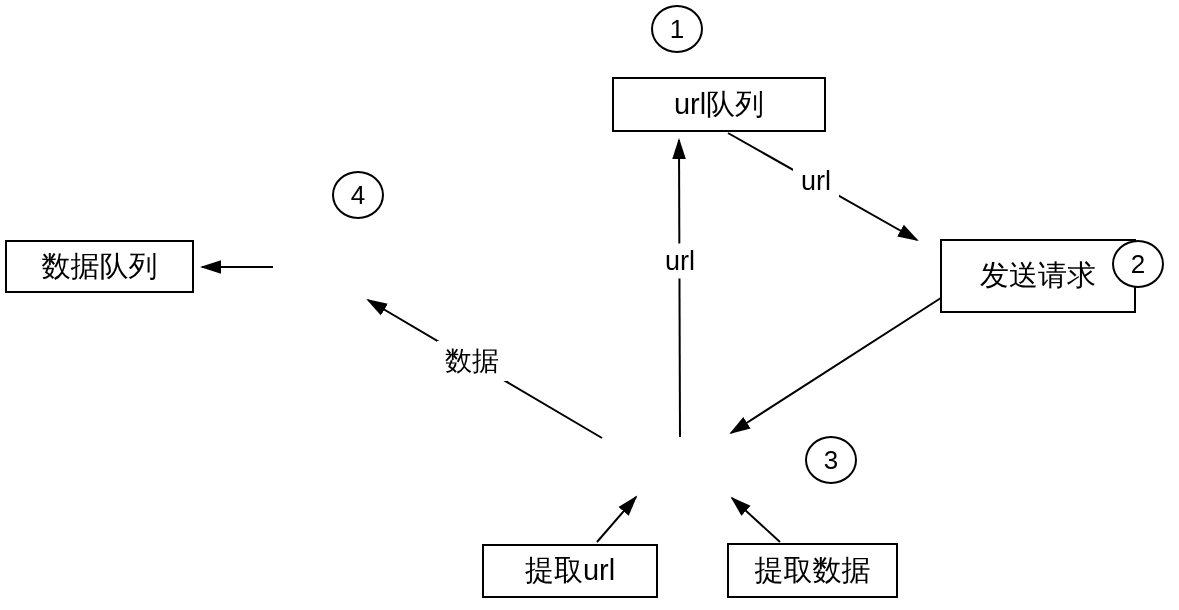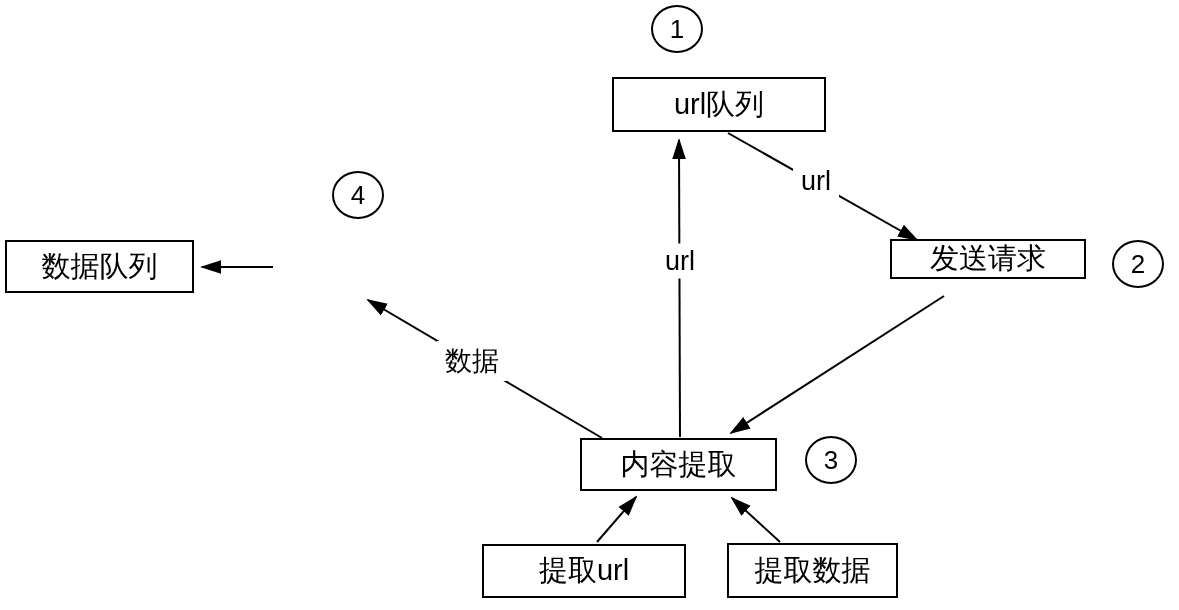--- a/index.html
+++ b/index.html
@@ -53,25 +53,25 @@
     transform: translate(-50%, -50%);
     background: #ffffff;
     padding: 2px 8px;
     font-size: 27px;
     color: #000000;
     white-space: nowrap;
   }
 
   
   .n-url-queue       { left: 612px; top:  77px; width: 214px; height: 55px; }
-  .n-send-request    { left: 890px; top: 239px; width: 196px; height: 40px; }
+  .n-send-request    { left: 940px; top: 239px; width: 196px; height: 74px; }
   .n-content-extract { left: 580px; top: 438px; width: 197px; height: 53px; }
   .n-data-queue      { left: 273px; top: 240px; width: 197px; height: 55px; }
   .n-save-data       { left:   5px; top: 240px; width: 189px; height: 53px; }
-  .n-extract-url     { left: 482px; top: 544px; width: 204px; height: 54px; }
+  .n-extract-url     { left: 482px; top: 544px; width: 176px; height: 54px; }
   .n-extract-data    { left: 727px; top: 543px; width: 171px; height: 55px; }
 
   .c-step1 { left:  651px; top:   5px; }
   .c-step2 { left: 1112px; top: 240px; }
   .c-step3 { left:  805px; top: 436px; }
   .c-step4 { left:  332px; top: 171px; }
 
   .l-url-vertical { left: 680px; top: 261px; }
   .l-url-diagonal { left: 816px; top: 181px; }
   .l-response     { left: 832px; top: 371px; }
@@ -92,21 +92,20 @@
     <line x1="602" y1="438" x2="368" y2="300" marker-end="url(#arrow)"></line>
     <line x1="680" y1="437" x2="679" y2="140" marker-end="url(#arrow)"></line>
     <line x1="728" y1="133" x2="917" y2="240" marker-end="url(#arrow)"></line>
     <line x1="944" y1="296" x2="731" y2="433" marker-end="url(#arrow)"></line>
     <line x1="597" y1="542" x2="636" y2="497" marker-end="url(#arrow)"></line>
     <line x1="780" y1="542" x2="732" y2="498" marker-end="url(#arrow)"></line>
   </svg>
 
   <div class="node n-url-queue">url队列</div>
   <div class="node n-send-request">发送请求</div>
-  <div class="node n-content-extract">内容提取</div>
   <div class="node n-save-data">数据队列</div>
   <div class="node n-extract-url">提取url</div>
   <div class="node n-extract-data">提取数据</div>
 
   <div class="step-circle c-step1">1</div>
   <div class="step-circle c-step2">2</div>
   <div class="step-circle c-step3">3</div>
   <div class="step-circle c-step4">4</div>
 
   <div class="edge-label l-url-diagonal">url</div>

